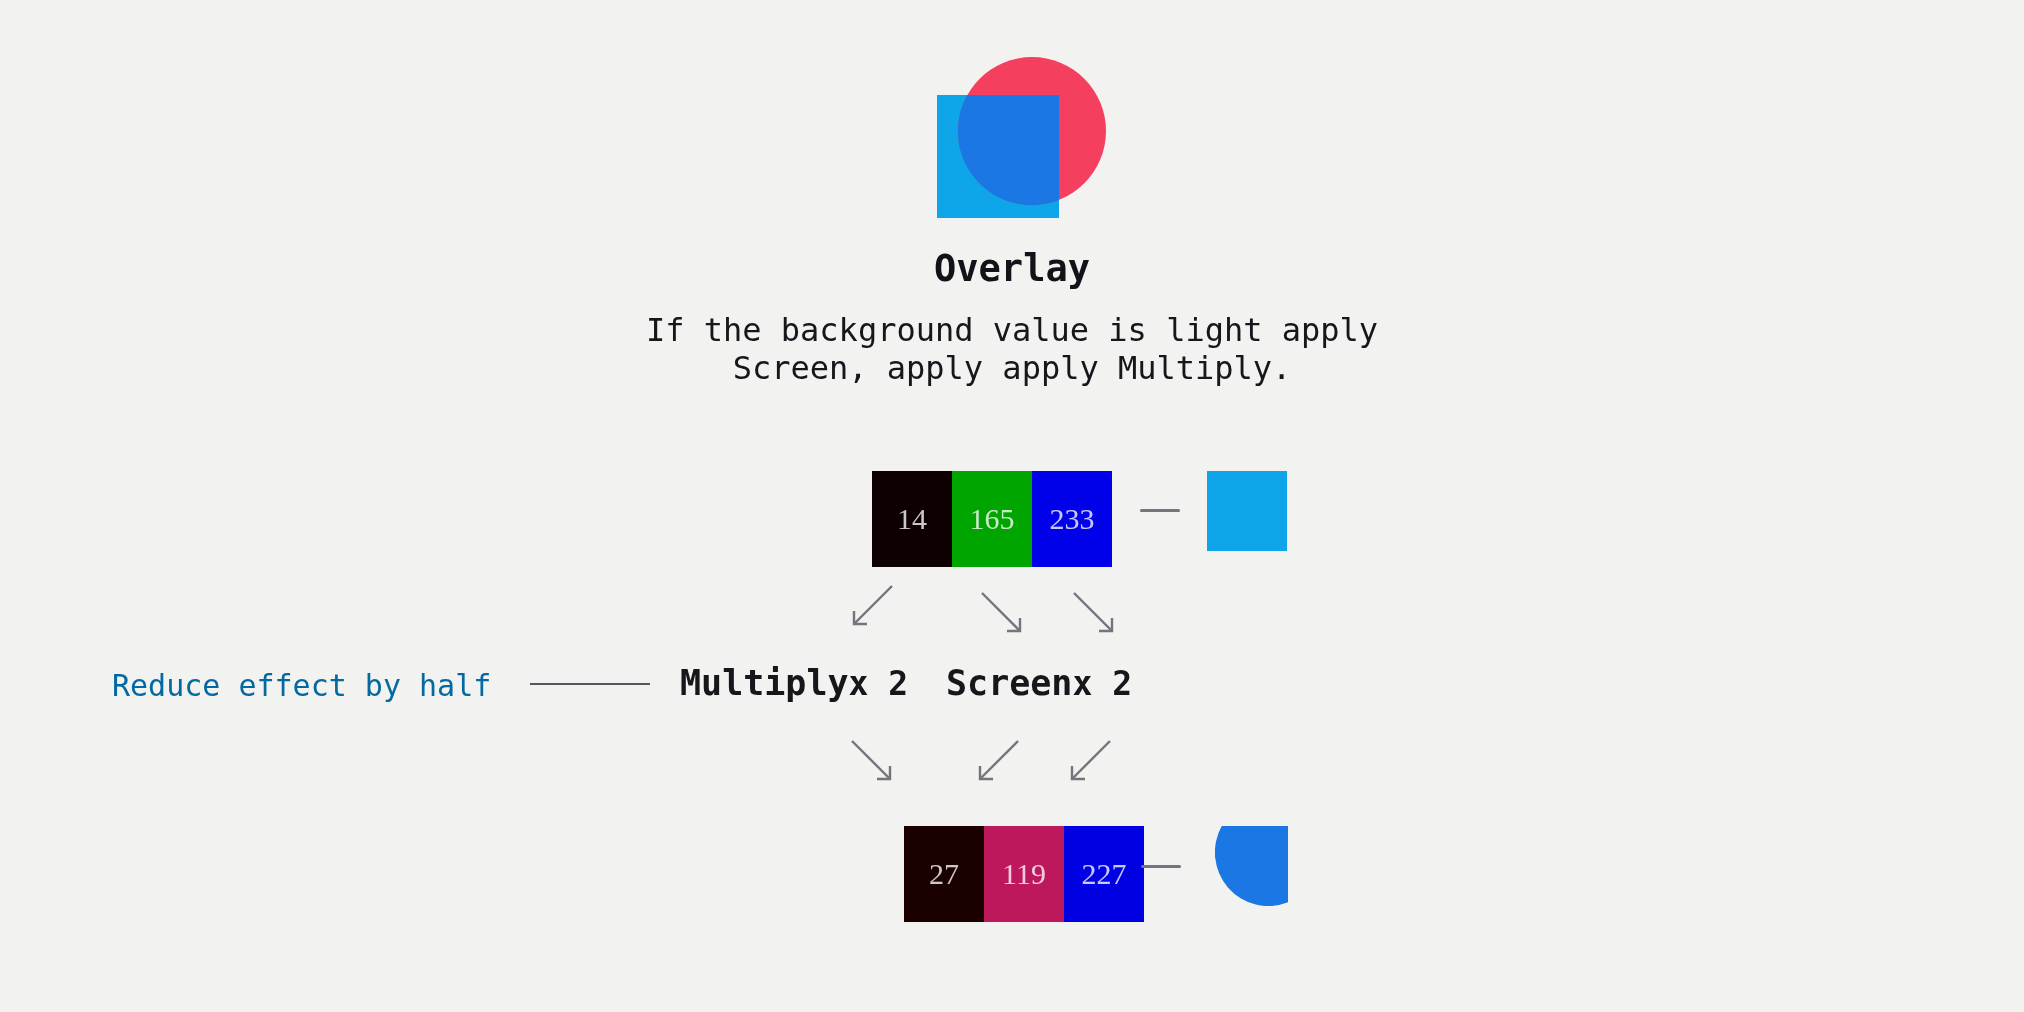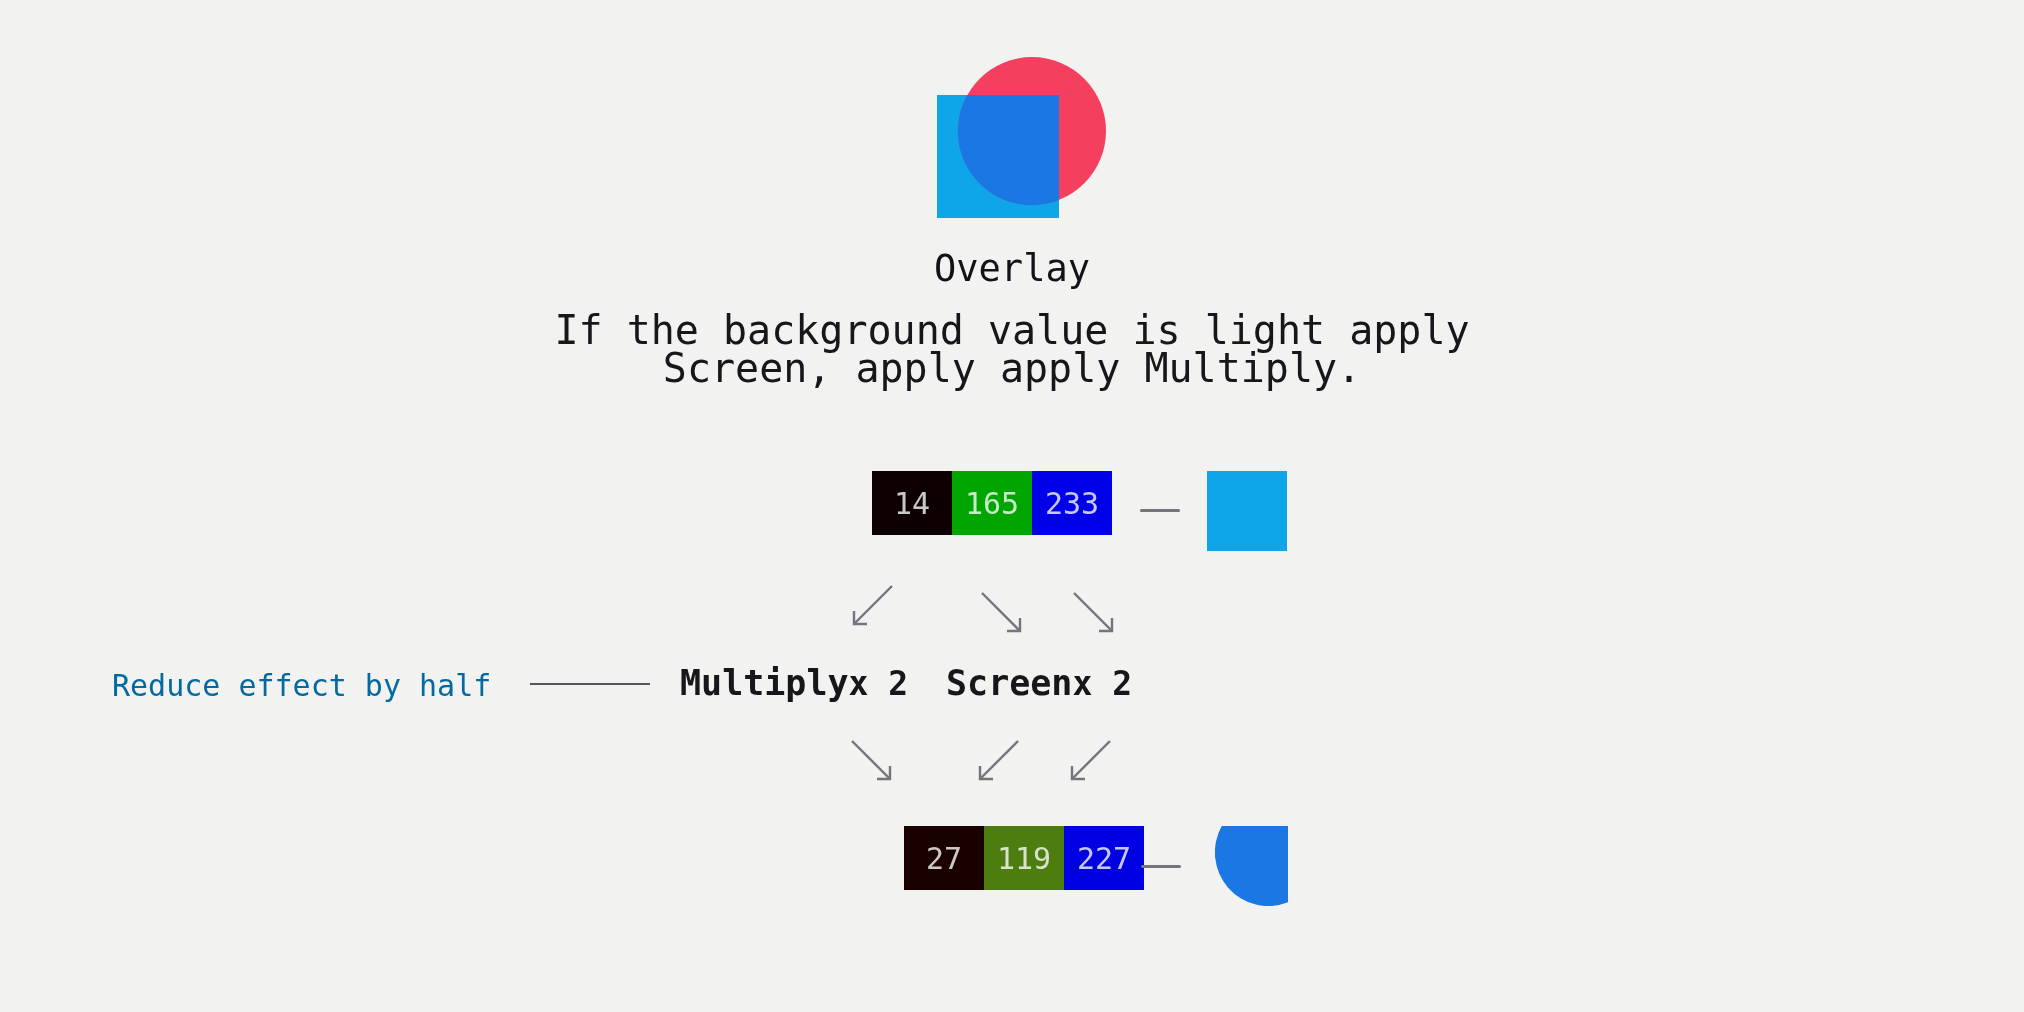--- a/index.html
+++ b/index.html
@@ -11,37 +11,38 @@
     overflow:hidden;
     background:#F2F2F0;
     font-family:"DejaVu Sans Mono","Liberation Mono",monospace;
     color:#16161B;
   }
   .abs{position:absolute;}
   .page-title{
     left:0;right:0;top:247px;
     text-align:center;
     font-size:37px;
-    font-weight:normal;
+    font-weight:bold;
     color:#111318;
     white-space:nowrap;
   }
   .description{
     left:0;right:0;top:311px;
     text-align:center;
-    font-size:40px;
+    font-size:32px;
     line-height:38px;
     color:#16161B;
   }
   .strip{display:flex;}
   .chan{
-    width:80px;height:64px;
+    width:80px;height:96px;
     display:flex;align-items:center;justify-content:center;
     font-size:30px;
     color:rgba(255,255,255,0.78);
+    font-family:Liberation Serif, serif;
   }
   .chip{width:80px;height:80px;}
   .dash{width:40px;height:3px;background:#74747C;border-radius:2px;}
   .op-label{
     top:663px;
     font-size:35px;
     font-weight:bold;
     white-space:nowrap;
     color:#16161B;
   }
@@ -132,21 +133,21 @@
     <g>
       <path class="arrow" d="M270 8 L232 46"></path>
       <path class="arrow" d="M245 46 L232 46 L232 33"></path>
     </g>
   </svg>
 
   <div class="abs strip" style="left:904px;top:826px;border-radius:12px;">
     <div class="chan" style="background: rgb(27, 0, 0);">
       <span>27</span>
     </div>
-    <div class="chan" style="background: #4d7c0f;">
+    <div class="chan" style="background: #be185d;">
       <span>119</span>
     </div>
     <div class="chan" style="background: rgb(0, 0, 227); justify-content: center;">
       <span>227</span>
     </div>
   </div>
 
   <div class="abs dash" style="left:1141px;top:865px;"></div>
   <svg class="abs" style="left:1215px;top:826px;" width="73" height="80" viewBox="0 0 101 110" preserveAspectRatio="none">
     <path d="M 9.3 0 L 101 0 L 101 105 A 74 74 0 0 1 9.3 0 Z" fill="#1B77E3"></path>

